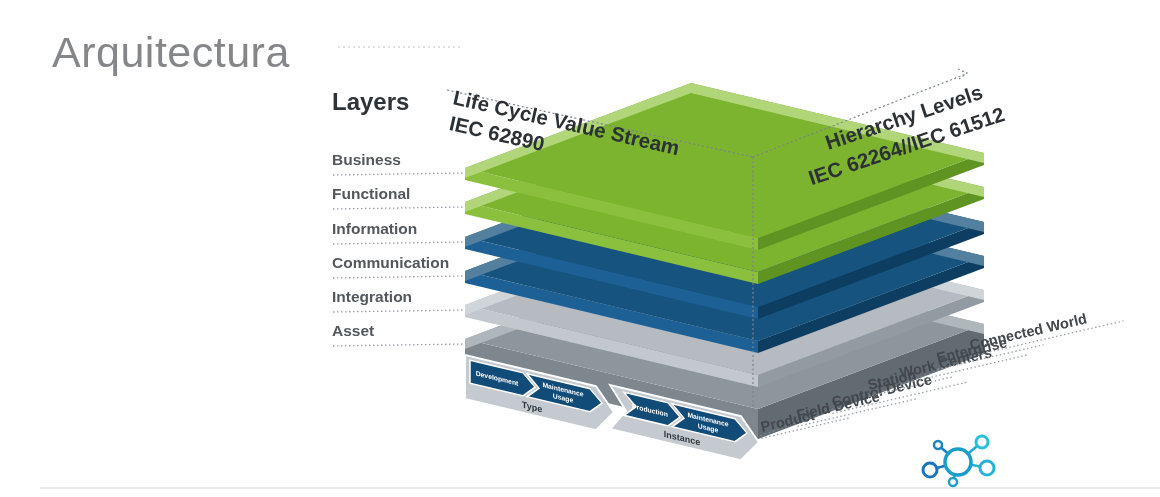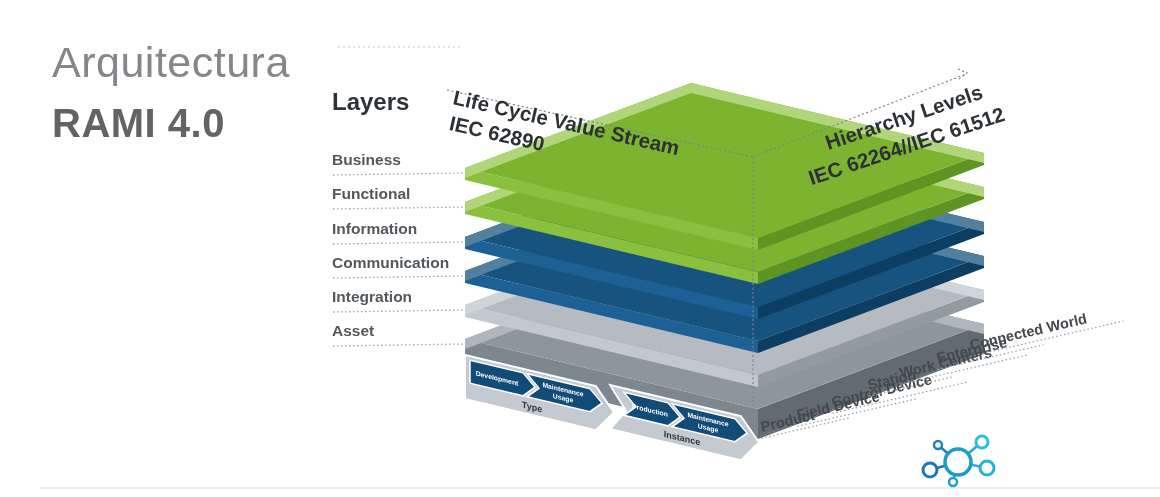--- a/index.html
+++ b/index.html
@@ -1,18 +1,18 @@
 <!DOCTYPE html>
 <html><head>
 <meta charset="utf-8">
 <style>
   html,body{margin:0;padding:0;background:#fff;}
   body{width:1160px;height:497px;position:relative;overflow:hidden;
        font-family:"Liberation Sans",sans-serif;}
-  .title-block{position:absolute;left:52px;top:38px;}
+  .title-block{position:absolute;left:52px;top:28px;}
   .title-line1{font-size:43px;font-weight:400;color:#85868a;letter-spacing:.5px;}
   .title-line2{font-size:40px;font-weight:700;color:#636366;margin-top:14px;letter-spacing:.5px;}
   svg{position:absolute;left:0;top:0;}
   text{font-family:"Liberation Sans",sans-serif;}
   .layers-header{font-size:24px;font-weight:700;fill:#2e3338;}
   .layer-label{font-size:15.5px;font-weight:700;fill:#53585d;}
   .axis-title{font-size:20.5px;font-weight:700;fill:#2c3136;}
   .hier-label{font-size:14.5px;font-weight:700;fill:#43484d;}
   .leader{stroke:#9aa1a7;stroke-width:1.3;stroke-dasharray:1.5 2.5;fill:none;}
   .axisdash{stroke:#7d848b;stroke-width:1.2;stroke-dasharray:2 2.5;fill:none;}
@@ -25,21 +25,20 @@
   .arrow-blue{fill:#114b77;stroke:#fff;stroke-width:1.5;}
   .chev-text{font-size:6.8px;font-weight:700;fill:#fff;text-anchor:middle;}
   .phase-text{font-size:9px;font-weight:700;fill:#2f363e;text-anchor:middle;}
   .bottom-rule{stroke:#e9ebed;stroke-width:2;}
 </style>
 </head>
 <body>
 
 <div class="title-block">
   <div class="title-line1">Arquitectura</div>
-  <div class="title-line2">RAMI 4.0</div>
 </div>
 
 <svg width="1160" height="497" viewBox="0 0 1160 497">
 
   <line class="faintdash" x1="338" y1="47" x2="462" y2="47"></line>
 
   <line class="bottom-rule" x1="40" y1="488" x2="1160" y2="488"></line>
 
   <g>
     <polygon class="dgray-fl" points="465,339 758,409 758,439 465,369"></polygon>

